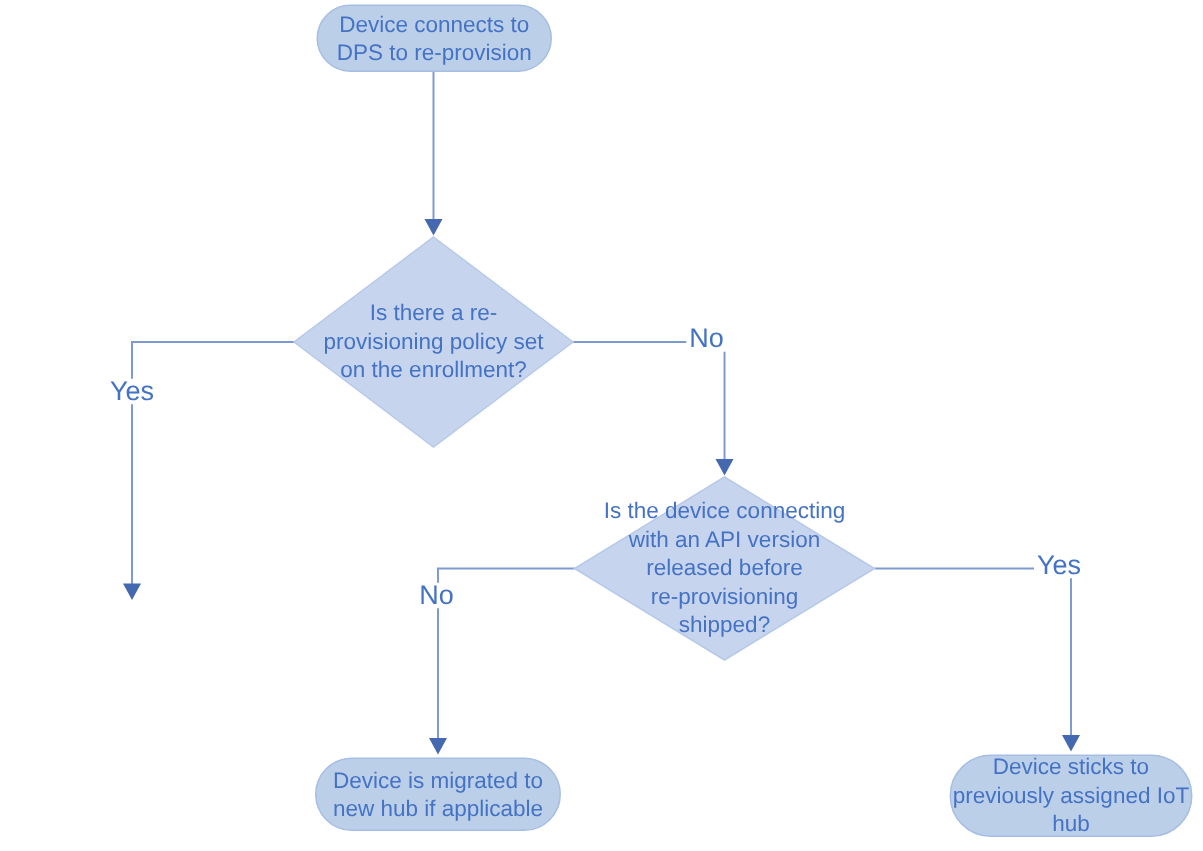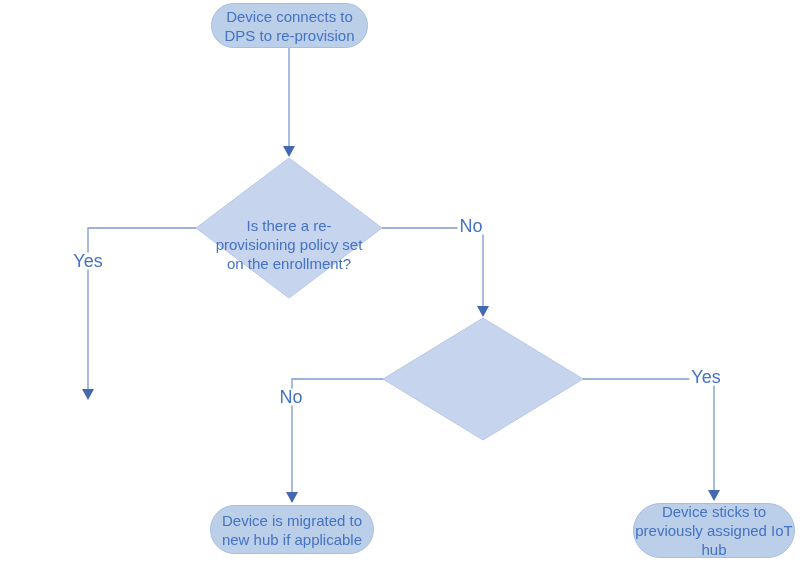--- a/index.html
+++ b/index.html
@@ -78,24 +78,29 @@
     <span class="lbl">Device sticks to
 previously assigned IoT
 hub</span>
   </div>
 
   <div class="pill" style="left:210px;top:505px;width:164px;height:49px;">
     <span class="lbl">Device is migrated to
 new hub if applicable</span>
   </div>
 
-  <div class="dlabel" style="left:289px;top:244px;">Is there a re-
+  <div class="dlabel" style="left:289px;top:228px;">Is there a re-
 provisioning policy set
 on the enrollment?</div>
 
+  <div class="dlabel" style="left:483px;top:379px;">Is the device connecting
+with an API version
+released before
+re-provisioning
+shipped?</div>
 
   <span class="edge-label" style="left:88px;top:261px;">Yes</span>
 
   <span class="edge-label" style="left:471px;top:226px;">No</span>
 
   <span class="edge-label" style="left:291px;top:397px;">No</span>
 
   <span class="edge-label" style="left:706px;top:377px;">Yes</span>
 
 </div>

